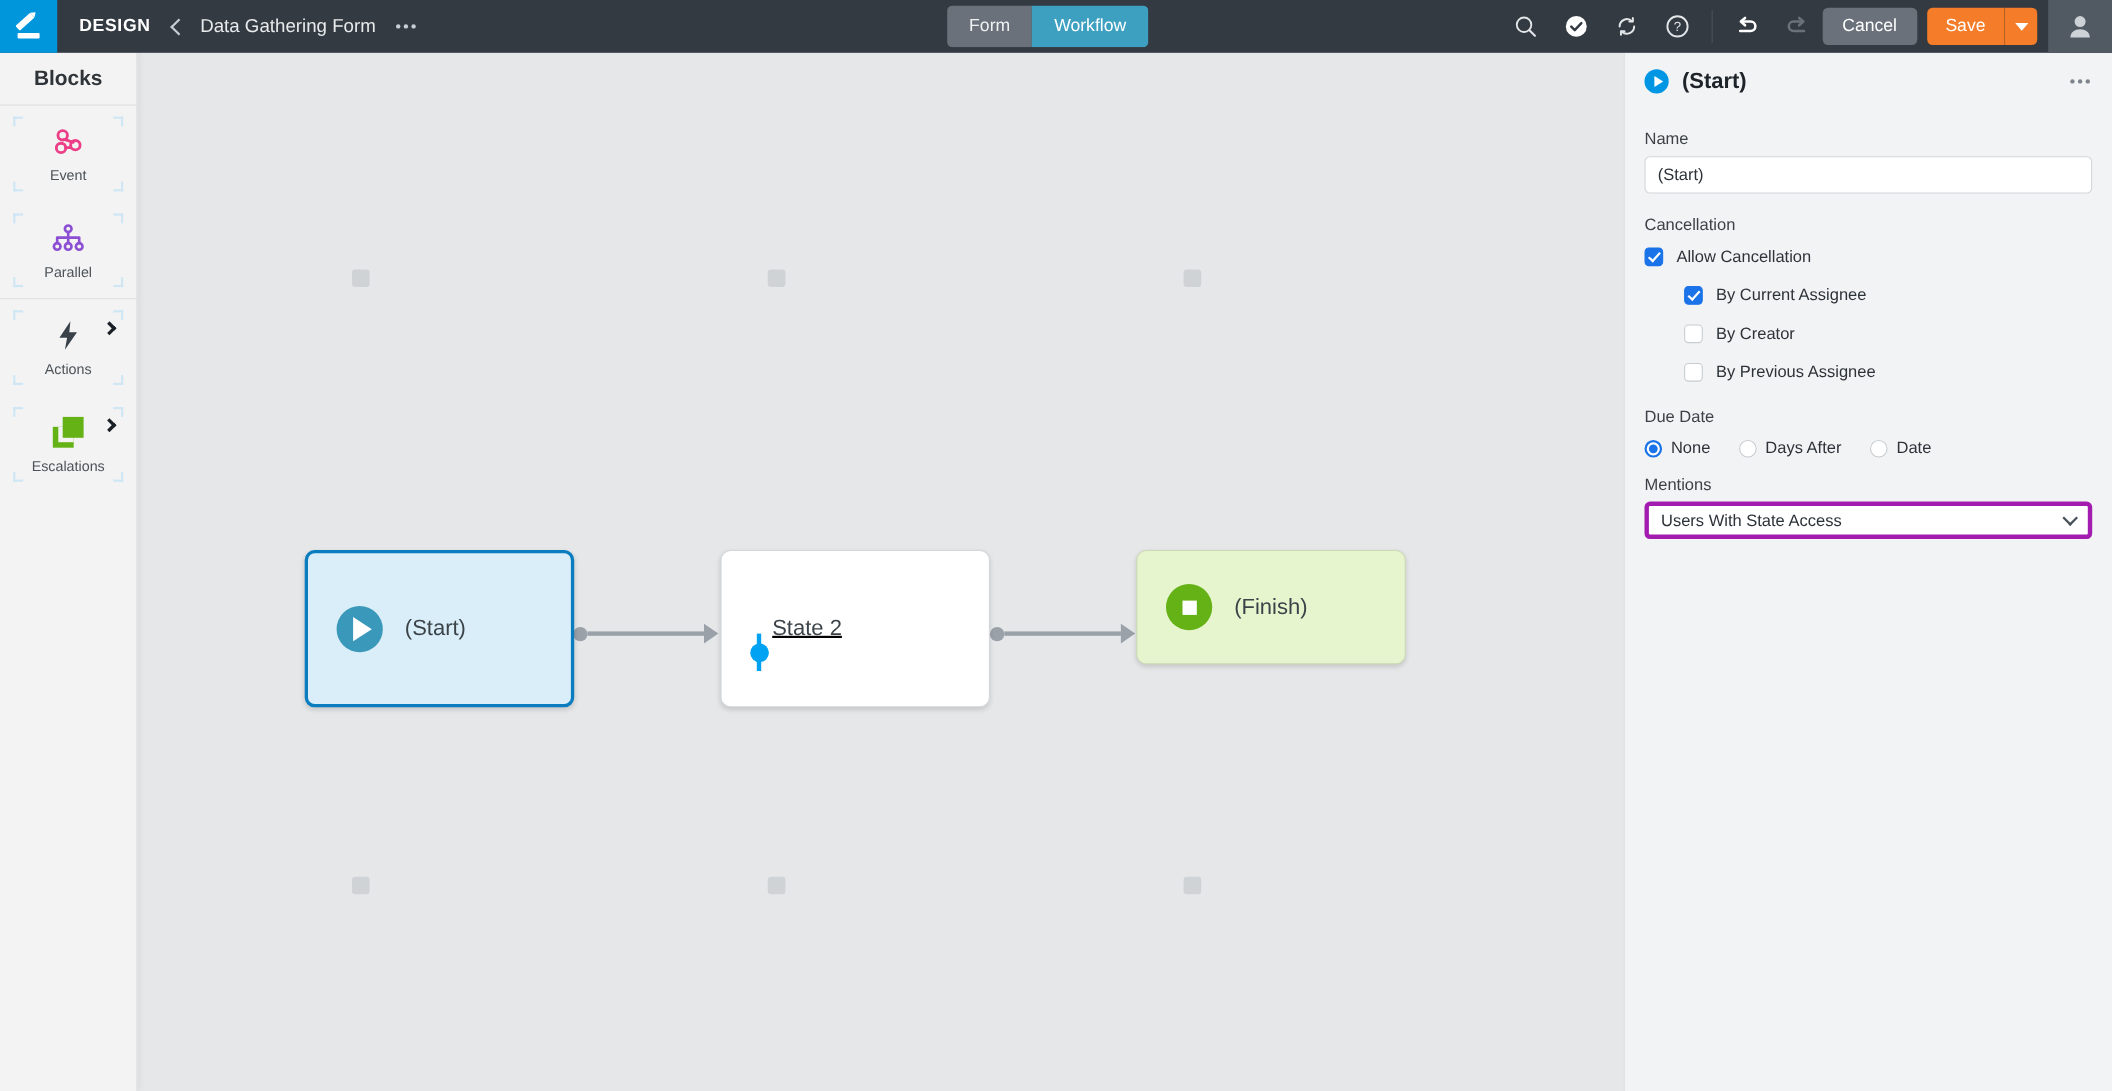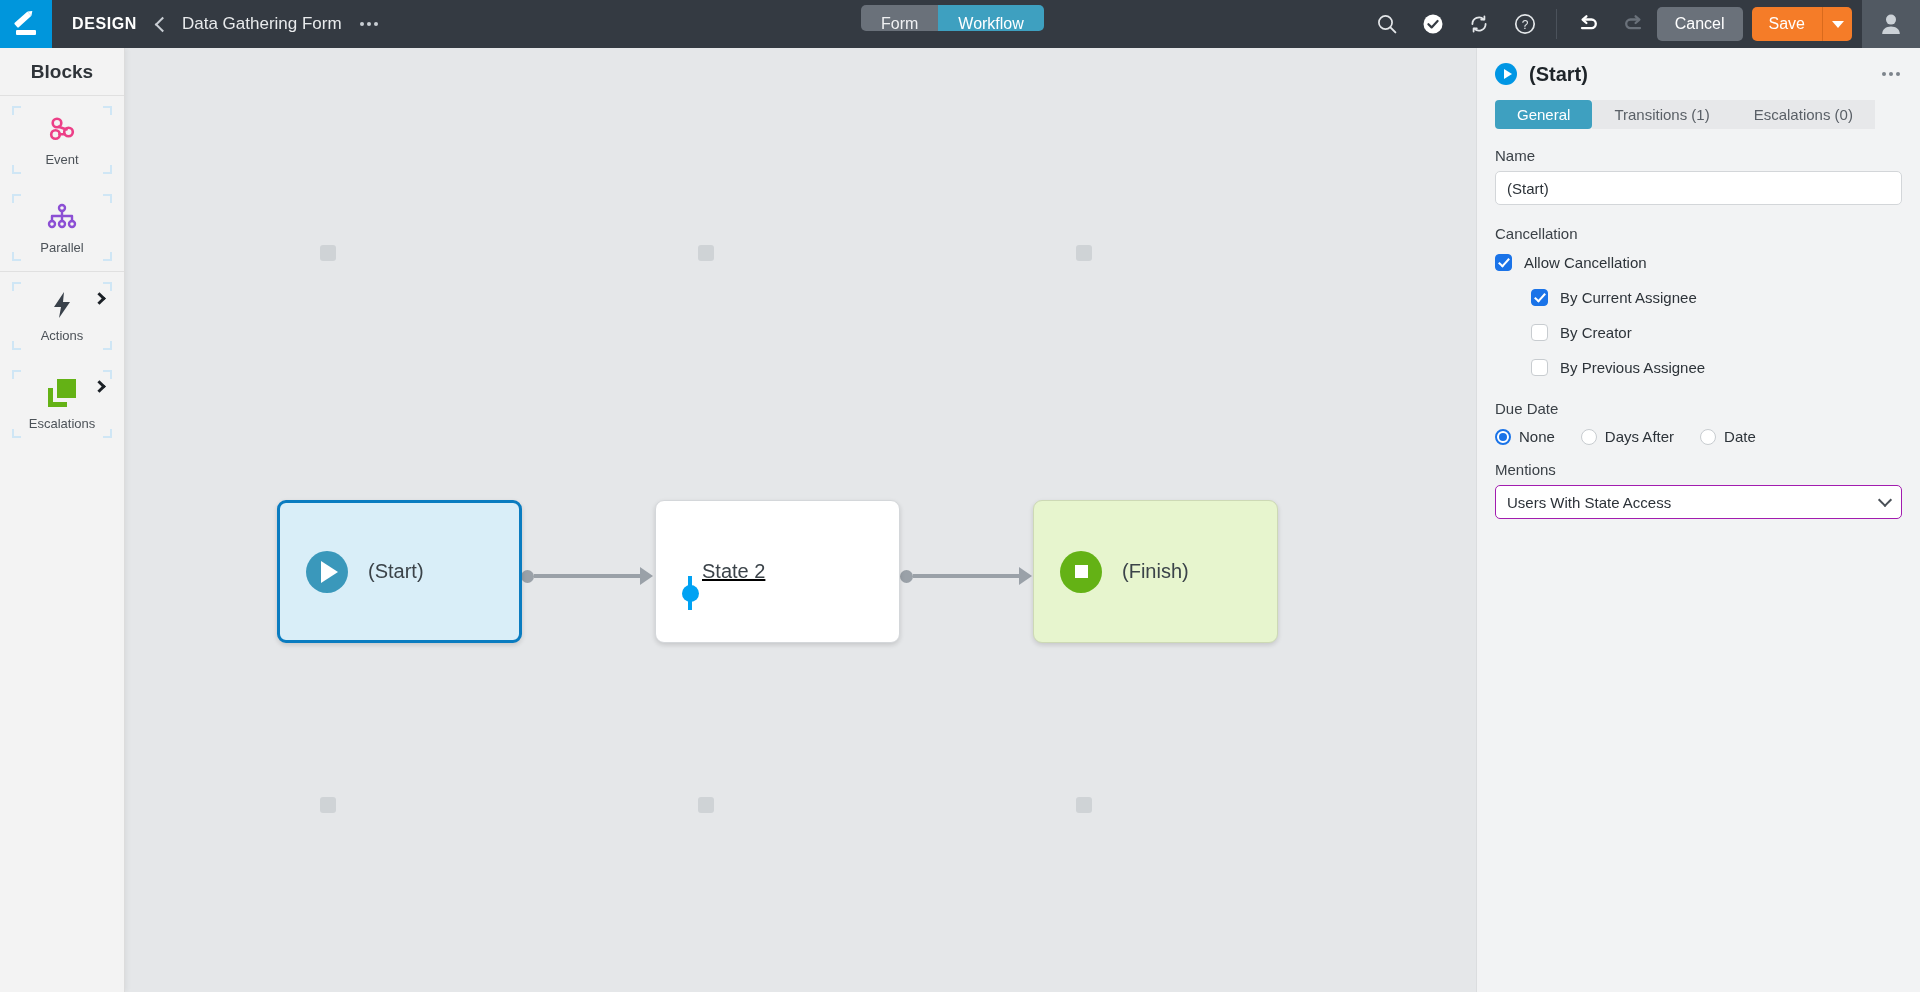--- a/index.html
+++ b/index.html
@@ -44,21 +44,21 @@
   }
   .doc-title {
     color: #e8eaec; font-size: 17px; margin-left: 14px; white-space: nowrap;
   }
   .dots-h {
     margin-left: 16px; display: flex; gap: 3px; cursor: pointer; padding: 6px 2px;
   }
   .dots-h i { width: 4px; height: 4px; border-radius: 50%; background: #c9ced4; display:block; }
 
   .seg-toggle {
-    position: absolute; left: 861px; top: 5px; height: 26px;
+    position: absolute; left: 861px; top: 5px; height: 38px;
     display: flex; border-radius: 5px; overflow: hidden;
   }
   .seg-toggle .seg {
     padding: 0 20px; height: 38px; display: flex; align-items: center;
     font-size: 16px; cursor: pointer; white-space: nowrap;
   }
   .seg.inactive { background: #6a717a; color: #f0f1f3; }
   .seg.active { background: #3ea0c0; color: #ffffff; }
 
   .header-right {
@@ -254,21 +254,21 @@
   }
   .cbox.off { background: #fff; border: 1px solid #c8ccd0; }
   .chk-label { font-size: 15px; color: #2d3339; margin-left: 12px; }
   .radio-row { display: flex; align-items: center; gap: 8px; margin-bottom: 16px; }
   .rad { width: 16px; height: 16px; border-radius: 50%; flex: 0 0 16px; display: flex; align-items: center; justify-content: center; cursor: pointer; }
   .rad.on { border: 2px solid #1a73e8; background: #fff; }
   .rad.on::after { content: ""; width: 8px; height: 8px; border-radius: 50%; background: #1a73e8; }
   .rad.off { border: 1px solid #c8ccd0; background: #fff; }
   .rad-label { font-size: 15px; color: #2d3339; margin-right: 18px; cursor: pointer; text-align: right; }
   .select-box {
-    width: 100%; height: 34px; background: #fff; border: 1px solid #a21caf; border-radius: 5px;
+    width: 100%; height: 34px; background: #fff; border: 4px solid #a21caf; border-radius: 5px;
     display: flex; align-items: center; padding: 0 11px; font-size: 15px; color: #2c3238; cursor: pointer;
   }
   .sel-caret {
     margin-left: auto; width: 10px; height: 10px; border-right: 2px solid #4a5057;
     border-bottom: 2px solid #4a5057; transform: rotate(45deg); margin-top: -4px;
   }
 </style>
 </head>
 <body>
 
@@ -448,42 +448,37 @@
         <span class="node-label">(Start)</span>
       </div>
 
       <div class="node node-plain" style="left:530px; top:452px; width:245px; height:143px;text-decoration:underline;">
         <span class="node-icon">
           <span class="ic-state-node"><span class="ln"></span><span class="dt"></span></span>
         </span>
         <span class="node-label">State 2</span>
       </div>
 
-      <div class="node node-finish" style="left:908px; top:452px; width:245px; height:143px;">
+      <div class="node node-finish" style="left:908px; top:452px; width:245px; height:104px;">
         <span class="node-icon ic-stop"></span>
         <span class="node-label">(Finish)</span>
       </div>
     </div>
 
     <div class="panel">
       <div class="panel-head">
         <span class="panel-head-icon"></span>
         <span class="panel-title">(Start)</span>
         <span class="panel-dots">
             <i></i>
             <i></i>
             <i></i>
           </span>
       </div>
 
-      <div class="tabs">
-        <div class="tab active">General</div>
-        <div class="tab">Transitions (1)</div>
-        <div class="tab">Escalations (0)</div>
-      </div>
 
       <div class="panel-body">
         <div class="fld-label">Name</div>
         <input class="txt-input" value="(Start)" style="">
 
         <div class="sec-gap"></div>
         <div class="fld-label" style="margin-bottom:12px;">Cancellation</div>
 
         <div class="chk-row">
           <span class="cbox on"></span>

